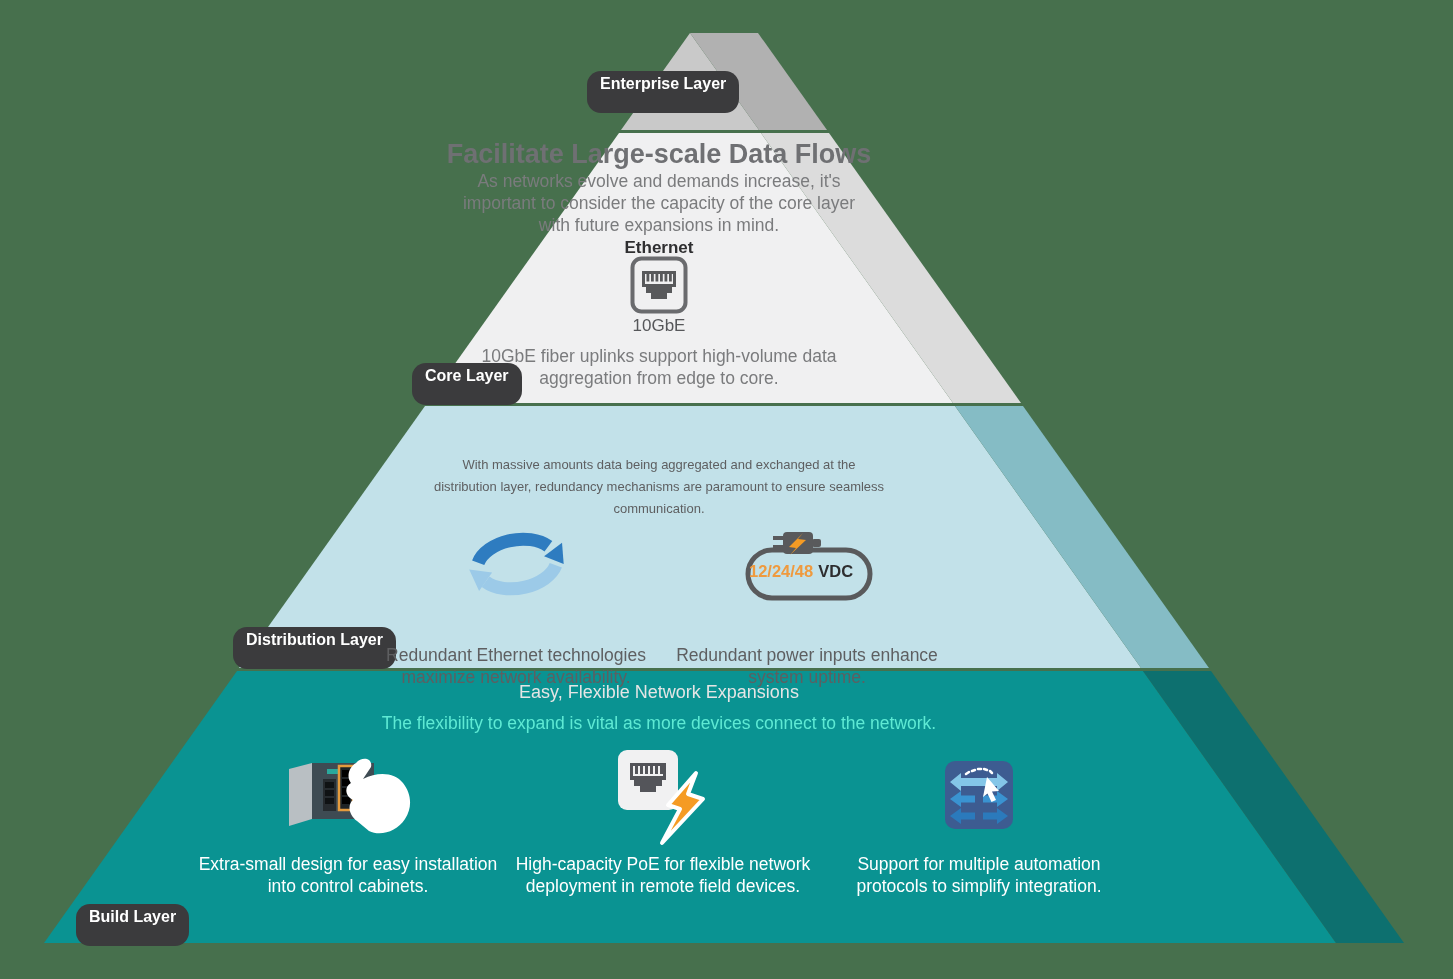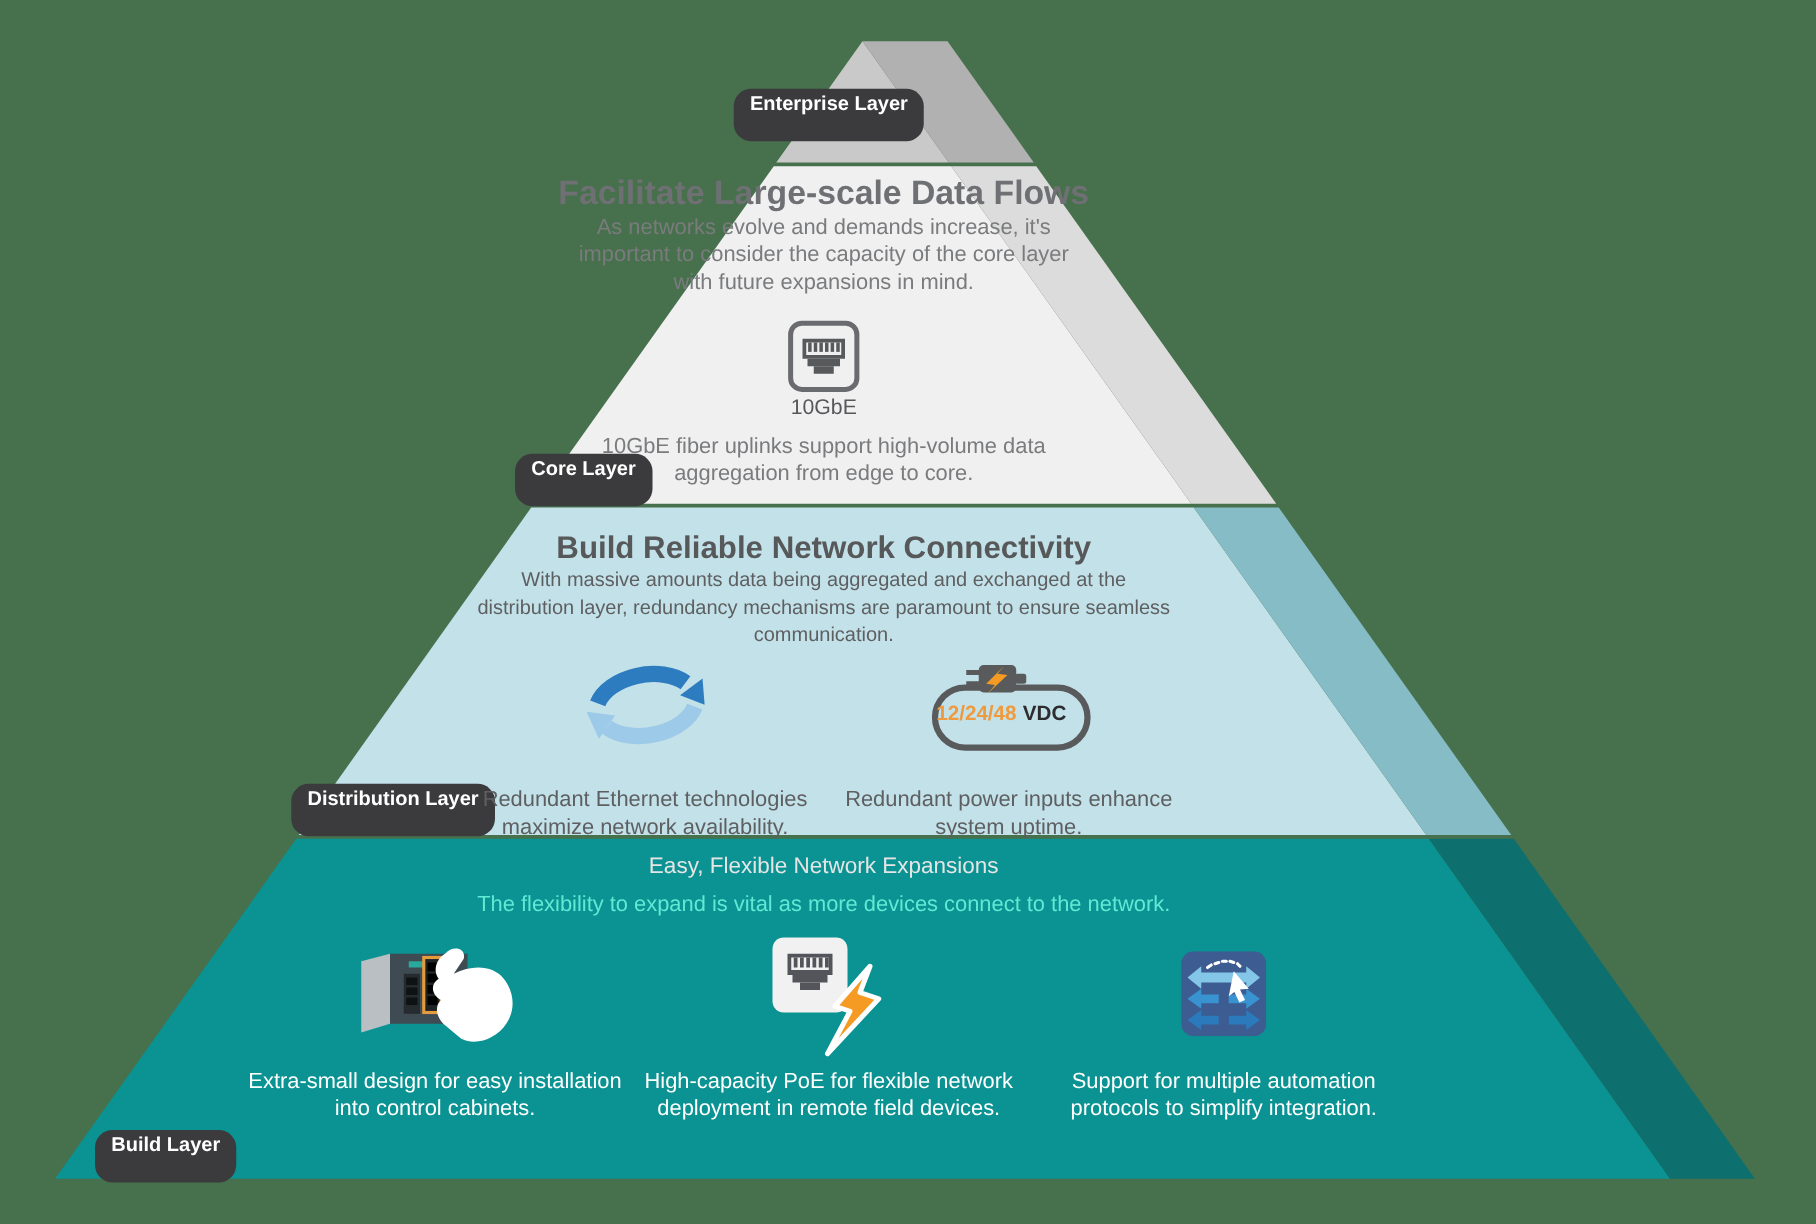--- a/index.html
+++ b/index.html
@@ -17,22 +17,22 @@
     font-weight:bold;font-size:16px;line-height:19px;
     padding:3px 13px 20px;border-radius:14px;white-space:nowrap;
   }
   .col{left:259px;width:800px;}
   .core-title{top:139px;font-size:27px;font-weight:bold;color:#6f7073;}
   .core-body{top:170px;font-size:17.5px;line-height:22px;color:#7a7b7d;}
   .eth-label{top:238px;font-size:17px;font-weight:bold;color:#2f2f31;}
   .tengbe-label{top:316px;font-size:17px;font-weight:normal;color:#56575a;}
   .core-caption{top:345px;font-size:17.5px;line-height:22px;color:#7a7b7d;}
   .dist-title{top:424px;font-size:25px;font-weight:bold;color:#57585a;}
-  .dist-body{top:454px;font-size:16px;line-height:22px;color:#5e5f61;}
-  .dist-caption{top:628px;width:300px;font-size:17.5px;line-height:22px;color:#5e5f61;}
+  .dist-body{top:454px;font-size:13px;line-height:22px;color:#5e5f61;}
+  .dist-caption{top:644px;width:300px;font-size:17.5px;line-height:22px;color:#5e5f61;}
   .edge-title{top:682px;font-size:18px;font-weight:normal;color:#e5e5e5;}
   .edge-body{top:712px;font-size:17.5px;line-height:22px;color:#5eead4;}
   .edge-caption{top:853px;width:300px;font-size:17.5px;line-height:22px;color:#ffffff;}
   .power-label{
     position:absolute;left:749px;top:562px;width:122px;
     font-size:16.5px;font-weight:bold;white-space:nowrap;
   }
   .power-label .volts{color:#ef9a3e;}
   .power-label .unit{color:#2d2d2f;margin-left:5px;}
 </style>
@@ -58,20 +58,21 @@
 
   <div class="badge" style="left:587px;top:71px;">Enterprise Layer</div>
   <div class="badge" style="left:412px;top:363px;">Core Layer</div>
   <div class="badge" style="left:233px;top:627px;">Distribution Layer</div>
   <div class="badge" style="left:76px;top:904px;">Build Layer</div>
 
   <div class="txt col core-title">Facilitate Large-scale Data Flows</div>
   <div class="txt col core-body">As networks evolve and demands increase, it's
 important to consider the capacity of the core layer
 with future expansions in mind.</div>
+  <div class="txt col eth-label">Ethernet</div>
 
   <svg class="icon" style="left:630px;top:256px;" width="58" height="58" viewBox="0 0 58 58">
     <rect x="2.5" y="2.5" width="53" height="53" rx="9" fill="none" stroke="#6a6b6e" stroke-width="4"></rect>
     <rect x="12" y="15" width="34" height="16" fill="#58595b"></rect>
     <rect x="15" y="18" width="28" height="10" fill="#f0f0f1"></rect>
     <g fill="#58595b">
       <rect x="16.5" y="18" width="2.8" height="7.5"></rect>
       <rect x="21" y="18" width="2.8" height="7.5"></rect>
       <rect x="25.5" y="18" width="2.8" height="7.5"></rect>
       <rect x="30" y="18" width="2.8" height="7.5"></rect>
@@ -79,21 +80,20 @@
       <rect x="39" y="18" width="2.8" height="7.5"></rect>
       <rect x="16" y="31" width="26" height="6"></rect>
       <rect x="21" y="37" width="16" height="6"></rect>
     </g>
   </svg>
 
   <div class="txt col tengbe-label">10GbE</div>
   <div class="txt col core-caption">10GbE fiber uplinks support high-volume data
 aggregation from edge to core.</div>
 
-  <div class="txt col dist-title">Build Reliable Network Connectivity</div>
   <div class="txt col dist-body">With massive amounts data being aggregated and exchanged at the
 distribution layer, redundancy mechanisms are paramount to ensure seamless
 communication.</div>
 
   <svg class="icon" style="left:455px;top:524px;" width="124" height="80" viewBox="0 0 124 80">
     <g transform="rotate(-10 62 40)">
       <path d="M24,32 A40,25 0 0 1 96,28" fill="none" stroke="#2e7cc0" stroke-width="13"></path>
       <polygon points="110,27 90,37 108,48" fill="#2e7cc0"></polygon>
       <path d="M100,48 A40,25 0 0 1 28,52" fill="none" stroke="#9ccae8" stroke-width="13"></path>
       <polygon points="20,60 36,44 14,37" fill="#9ccae8"></polygon>

